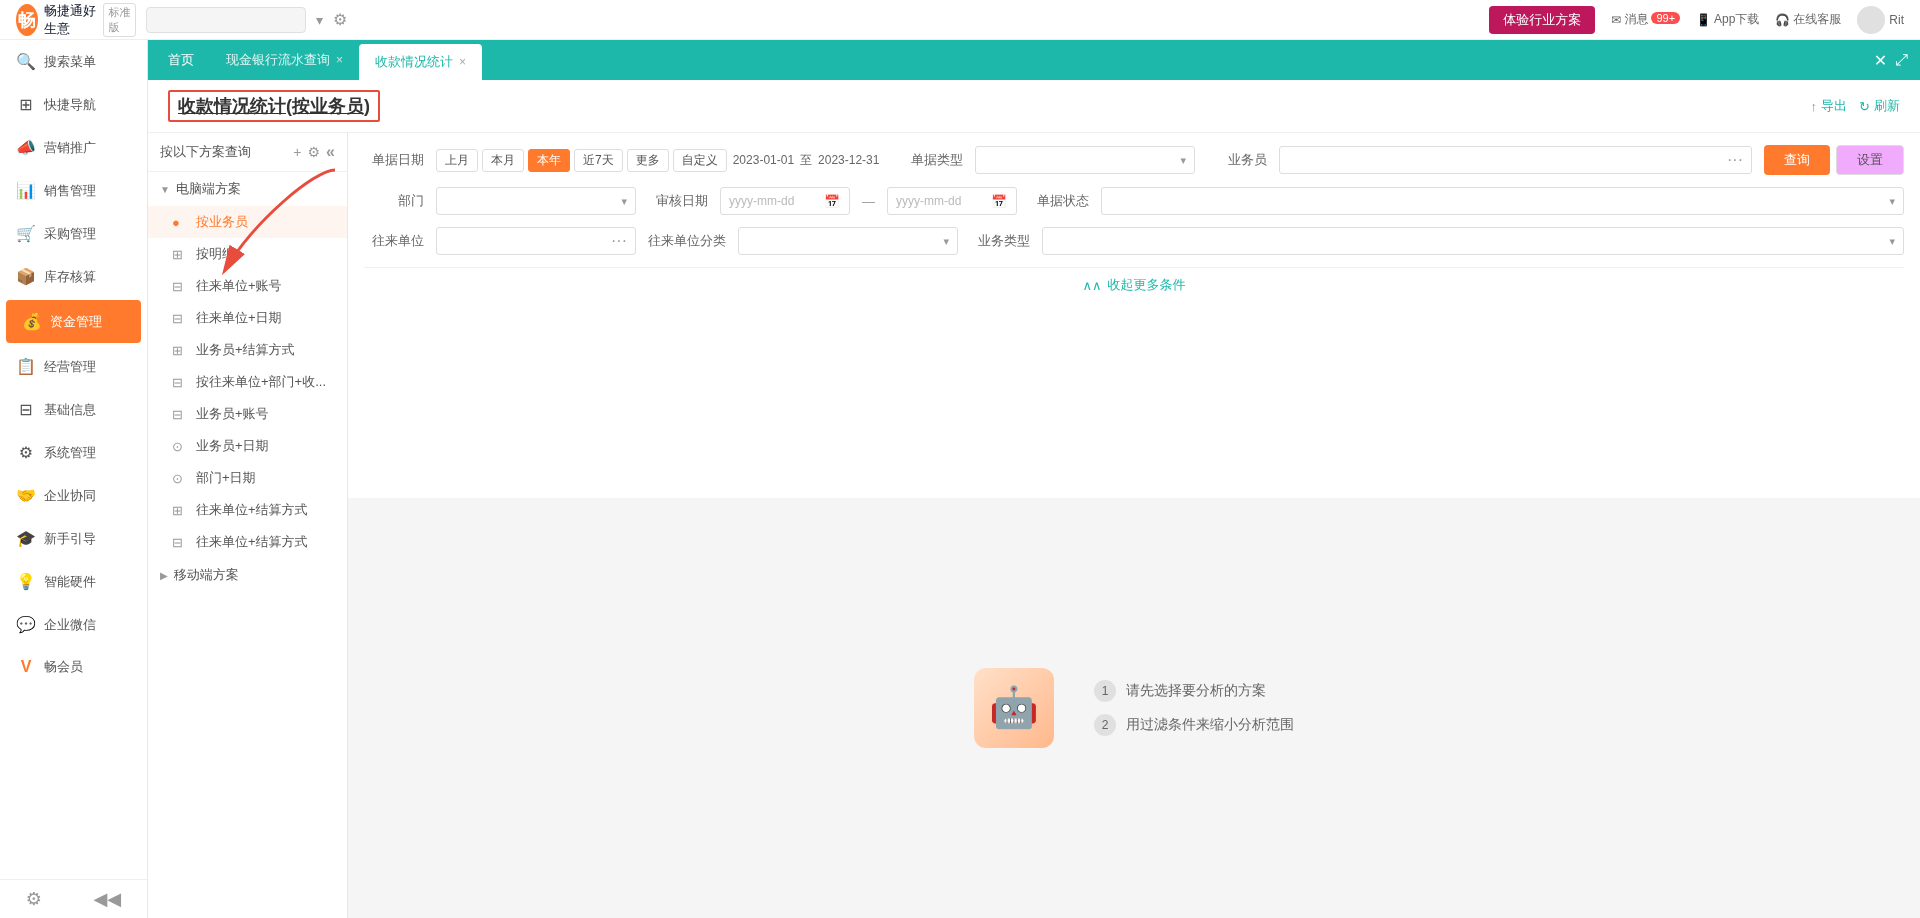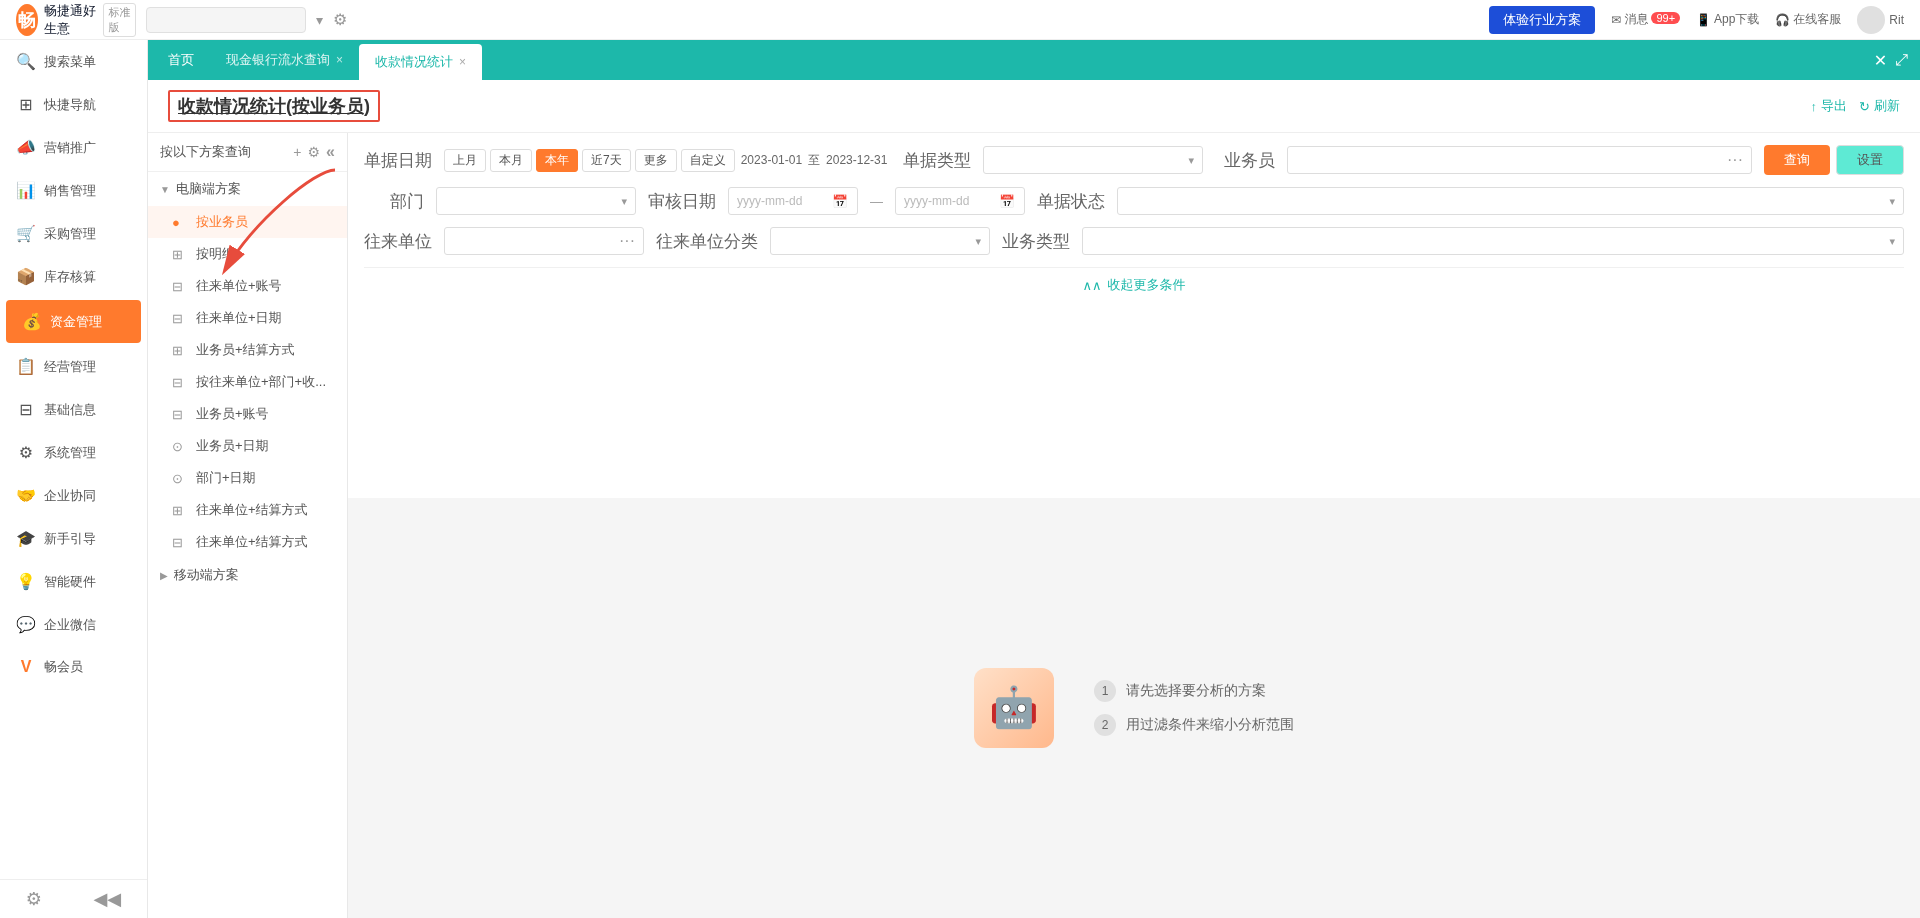--- a/index.html
+++ b/index.html
@@ -13,21 +13,21 @@
       align-items: center;
       justify-content: space-between;
       padding: 0 16px;
       border-bottom: 1px solid #eee;
       flex-shrink: 0;
     }
     .top-bar-left { display: flex; align-items: center; gap: 10px; }
     .top-bar-logo { width: 120px; height: 28px; background: #f0f0f0; border-radius: 4px; }
     .top-bar-right { display: flex; align-items: center; gap: 16px; font-size: 12px; color: #666; }
     .top-bar-trial-btn {
-      background: #1d4ed8;
+      background: #be185d;
       color: #fff;
       border: none;
       border-radius: 4px;
       padding: 5px 14px;
       cursor: pointer;
       font-size: 13px;
     }
     .badge {
       background: #ff4d4f;
       color: #fff;
@@ -177,21 +177,21 @@
       position: relative;
     }
     .filter-row {
       display: flex;
       align-items: center;
       gap: 12px;
       margin-bottom: 12px;
     }
     .filter-label {
       color: #666;
-      font-size: 17px;
+      font-size: 13px;
       min-width: 60px;
       text-align: right;
       flex-shrink: 0;
     }
     .filter-control {
       display: flex;
       align-items: center;
       gap: 6px;
       flex: 1;
     }
@@ -247,21 +247,21 @@
     .btn-query {
       background: #ff7a2d;
       color: #fff;
       border: none;
       border-radius: 4px;
       padding: 5px 20px;
       cursor: pointer;
       font-size: 13px;
     }
     .btn-settings {
-      background: #5eead4;
+      background: #f0abfc;
       color: #555;
       border: 1px solid #ddd;
       border-radius: 4px;
       padding: 5px 20px;
       cursor: pointer;
       font-size: 13px;
     }
     .divider { color: #999; }
     .collapse-bar {
       display: flex;

